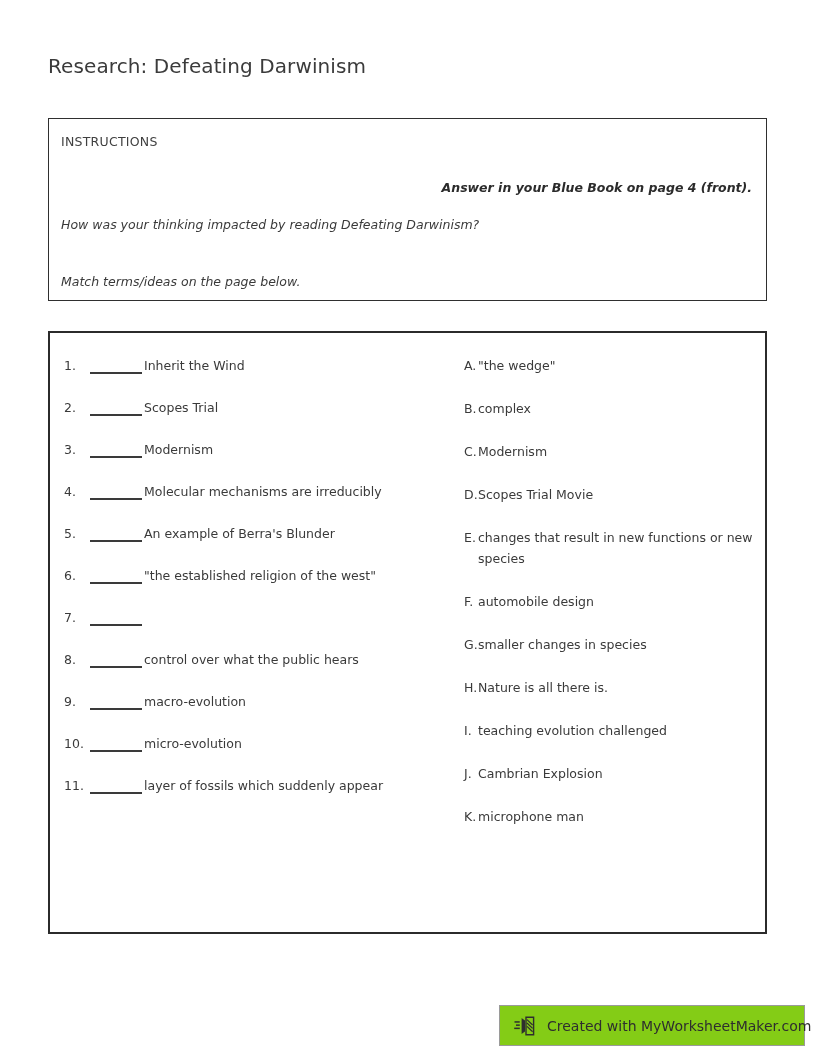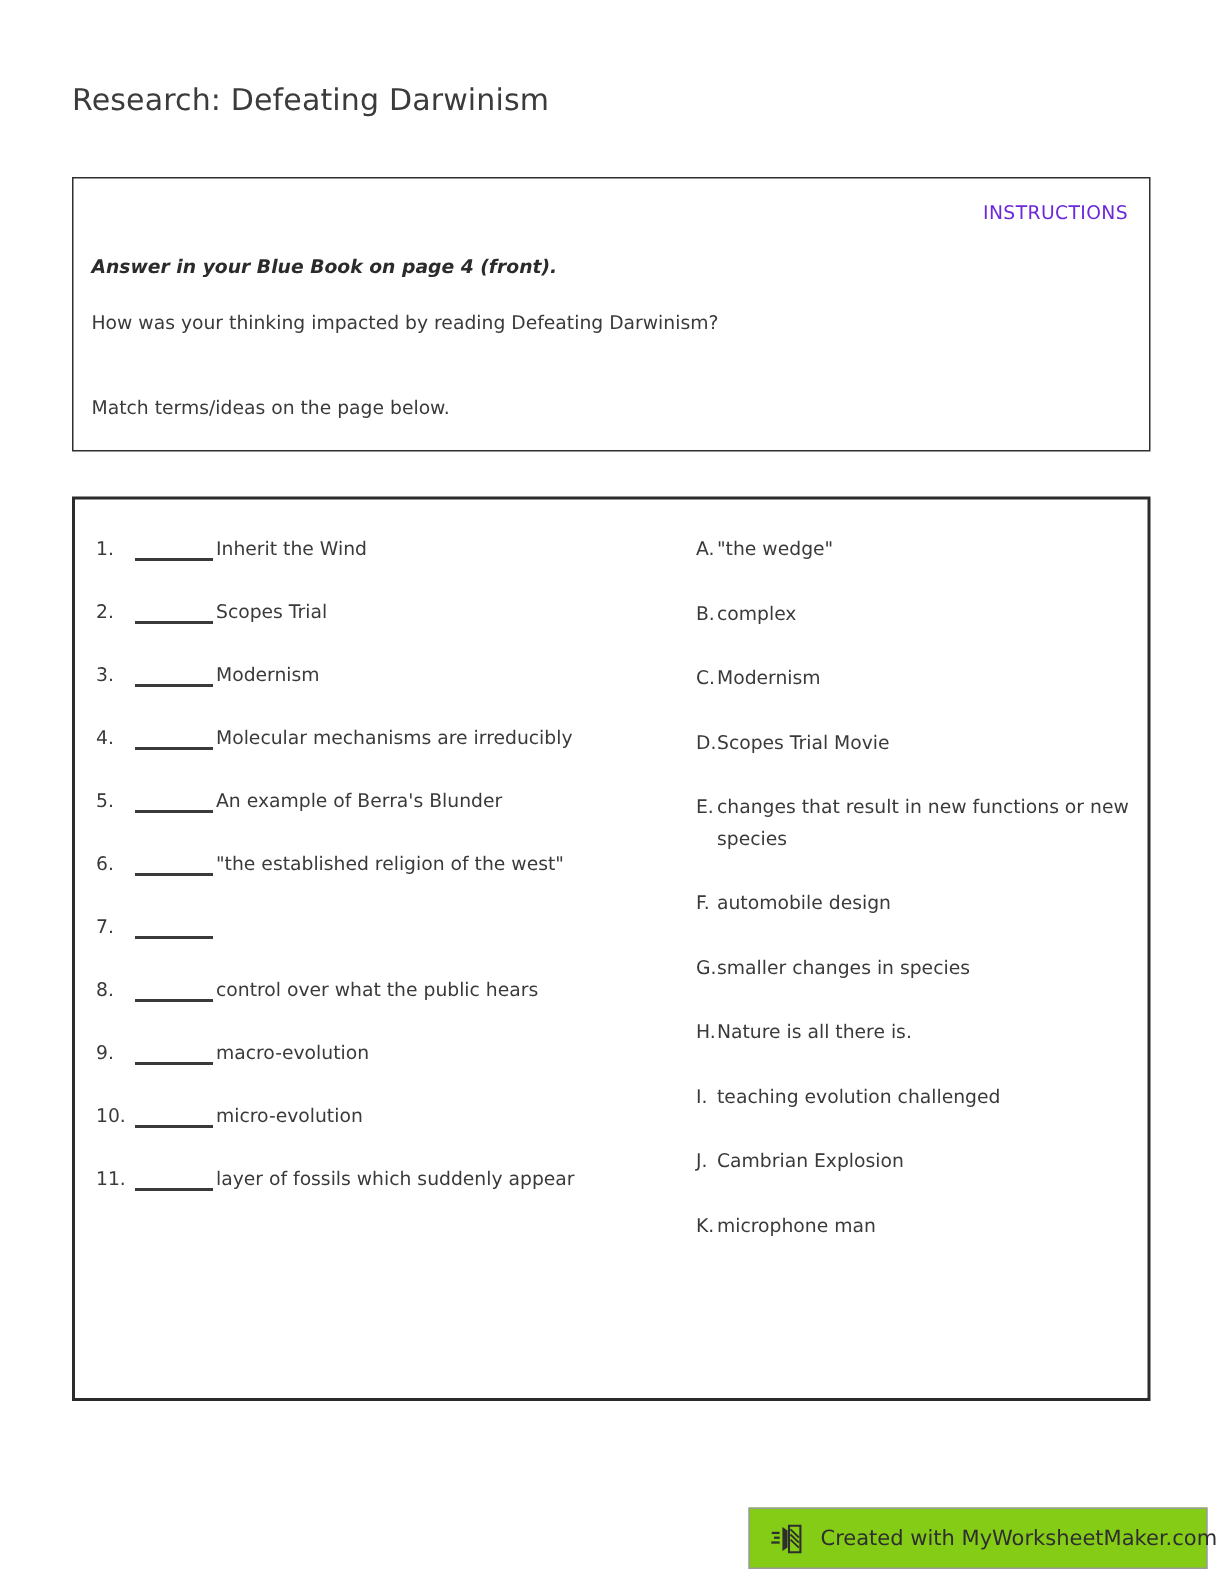--- a/index.html
+++ b/index.html
@@ -36,39 +36,40 @@
     left: 48px;
     top: 118px;
     width: 719px;
     height: 183px;
     border: 1.5px solid #2f2f2f;
     background: #ffffff;
     padding: 14px 14px 0 12px;
   }
   .instr-heading {
     font-size: 12.5px;
-    color: #6d28d9;
+    color: #404040;
     letter-spacing: 0.25px;
     line-height: 18px;
     margin: 0 0 0 0;
-    text-align: right;
   }
   .instr-bold {
     font-size: 12.5px;
     font-weight: 700;
     font-style: italic;
     color: #2b2b2b;
-    margin-top: 18px;
+    margin-top: 28px;
     line-height: 18px;
+    text-align: right;
   }
   .instr-line {
     font-size: 12.5px;
     color: #3a3a3a;
     margin-top: 19px;
     line-height: 18px;
+    font-style: italic;
   }
   .instr-line.gap {
     margin-top: 39px;
   }
 
   
   .match-box {
     position: absolute;
     left: 48px;
     top: 331px;

